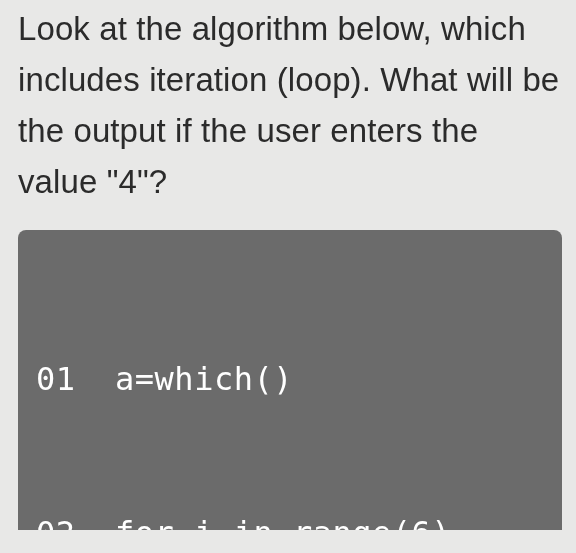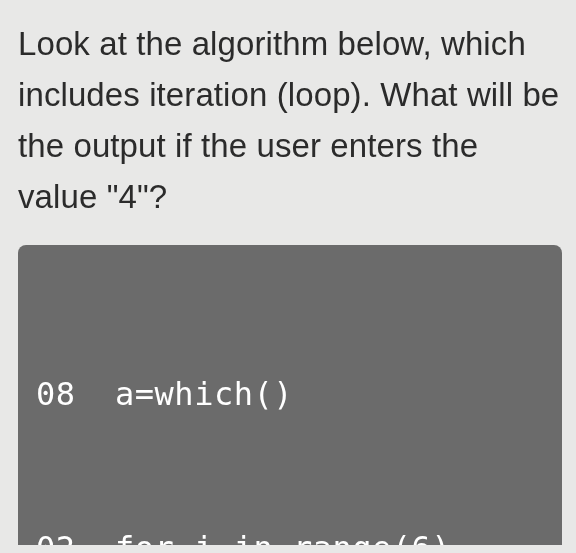--- a/index.html
+++ b/index.html
@@ -8,21 +8,21 @@
     width: 576px;
     height: 553px;
     overflow: hidden;
     background: #e8e8e7;
     font-family: -apple-system, BlinkMacSystemFont, "Segoe UI", "Helvetica Neue", Arial, sans-serif;
   }
   .page {
     box-sizing: border-box;
     width: 576px;
     height: 553px;
-    padding: 18px 14px 0 18px;
+    padding: 3px 14px 0 18px;
   }
   .question {
     color: #2b2b2b;
     font-size: 33px;
     line-height: 1.55;
     letter-spacing: 0.1px;
     margin: 0 0 22px 0;
   }
   .code-block {
     background: #6b6b6b;
@@ -45,18 +45,18 @@
     display: inline-block;
   }
 </style>
 </head>
 <body>
 
 <div class="page">
   <p class="question">Look at the algorithm below, which includes iteration (loop). What will be the output if the user enters the value "4"?</p>
 
   <div class="code-block">
-    <span class="code-line"><span class="ln">08</span>  <span>a=which()</span></span>
+    <span class="code-line"><span class="ln">01</span>  <span>a=which()</span></span>
     <span class="code-line"><span class="ln">02</span>  <span>for i in range(6)</span></span>
     
     
   </div>
 </div>
 
 </body></html>

